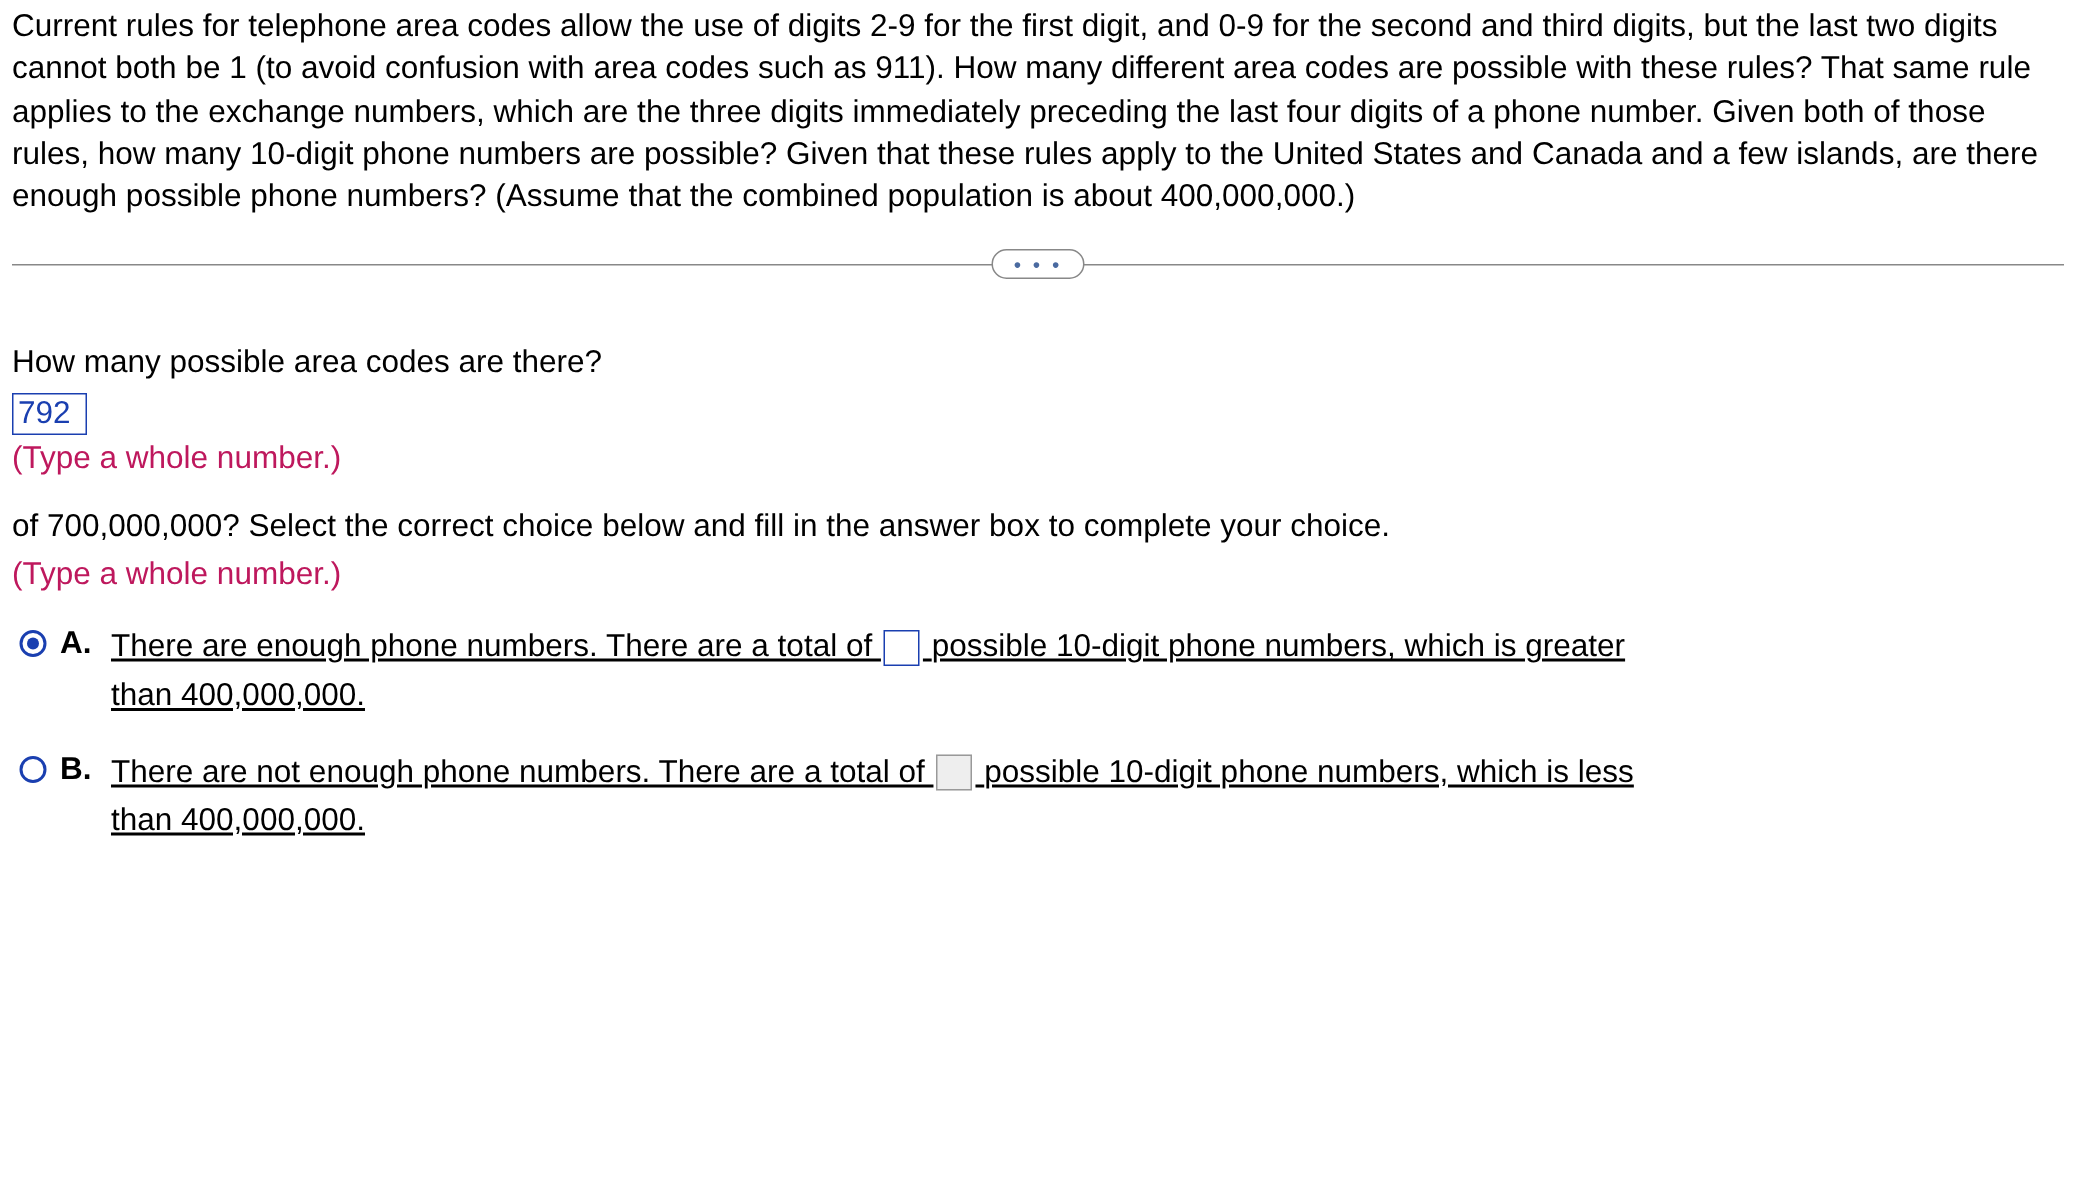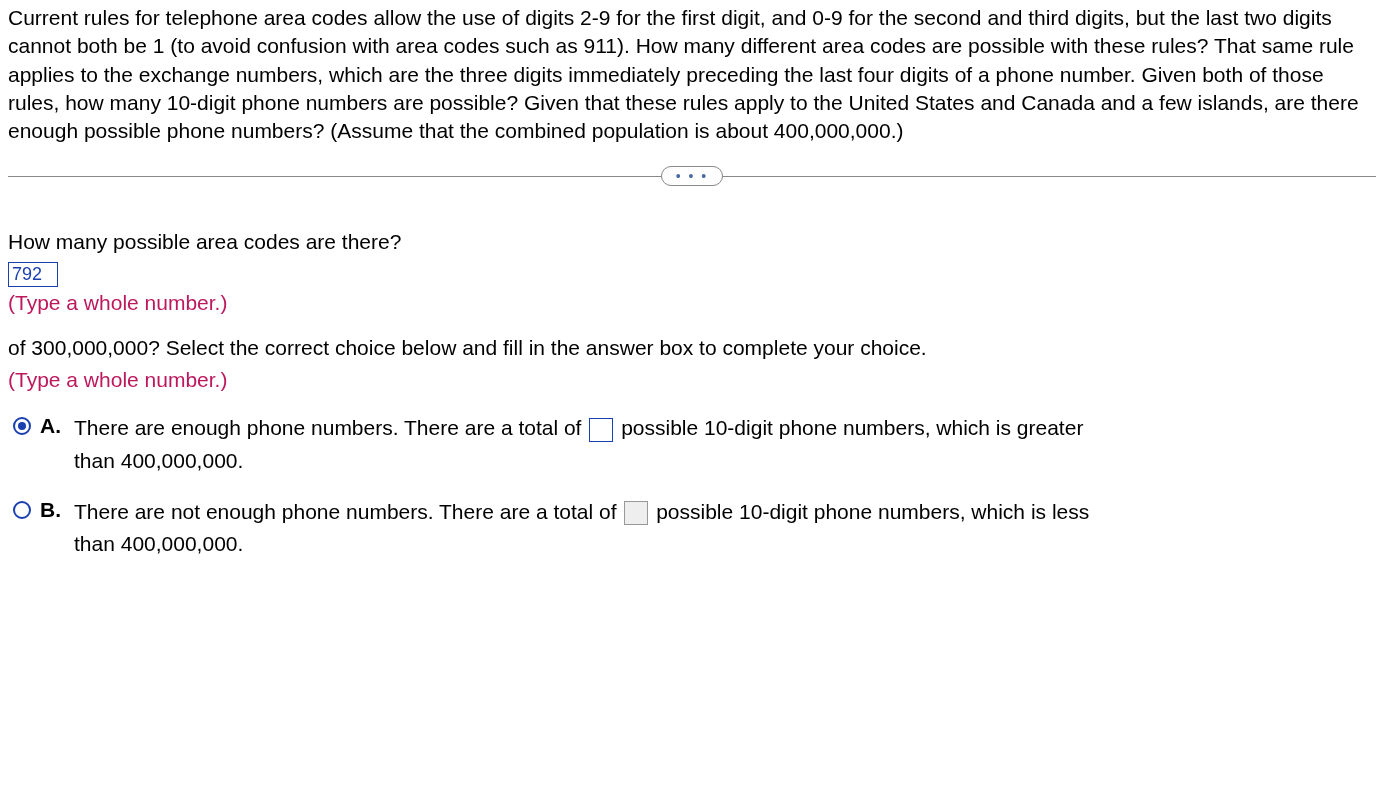--- a/index.html
+++ b/index.html
@@ -44,21 +44,21 @@
     font-size: 14px;
     letter-spacing: 2px;
     line-height: 1;
     cursor: pointer;
   }
   .question-block {
     margin-bottom: 16px;
   }
   .answer-input {
     font-family: Arial, Helvetica, sans-serif;
-    font-size: 18px;
+    font-size: 21px;
     color: #1a3fb0;
     border: 1px solid #1a3fb0;
     padding: 1px 3px;
     width: 42px;
     text-align: left;
     background: #fff;
     margin-top: 6px;
   }
   .answer-input.small-box {
     width: 22px;
@@ -112,40 +112,41 @@
   .choice-letter {
     font-weight: bold;
     flex: 0 0 auto;
     width: 28px;
     padding-left: 6px;
   }
   .choice-text {
     flex: 1 1 auto;
     padding-left: 6px;
     line-height: 1.55;
+    text-decoration: underline;
   }
 </style>
 </head>
 <body>
 
 <div class="problem-text">Current rules for telephone area codes allow the use of digits 2-9 for the first digit, and 0-9 for the second and third digits, but the last two digits cannot both be 1 (to avoid confusion with area codes such as 911). How many different area codes are possible with these rules? That same rule applies to the exchange numbers, which are the three digits immediately preceding the last four digits of a phone number. Given both of those rules, how many 10-digit phone numbers are possible? Given that these rules apply to the United States and Canada and a few islands, are there enough possible phone numbers? (Assume that the combined population is about 400,000,000.)</div>
 
 <div class="divider-wrap">
   <hr class="divider-line">
   <div class="divider-pill">• • •</div>
 </div>
 
 <div class="question-block">
   <div>How many possible area codes are there?</div>
   <input class="answer-input" type="text" value="792" style="">
   <div class="hint">(Type a whole number.)</div>
 </div>
 
 <div class="question-block second-question">
-  <p>of 300,000,000? Select the correct choice below and fill in the answer box to complete your choice.</p>
+  <p>of 700,000,000? Select the correct choice below and fill in the answer box to complete your choice.</p>
   <p class="hint">(Type a whole number.)</p>
 </div>
 
 <div class="choices">
 
   <div class="choice-row">
     <div class="radio-cell">
       <input type="radio" name="mc" class="radio" checked="" style="">
     </div>
     <div class="choice-letter">A.</div>

